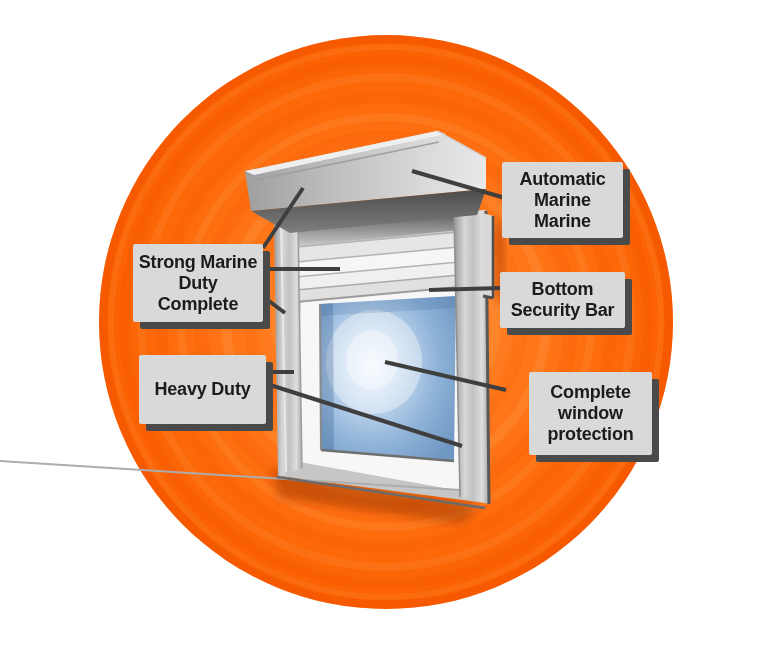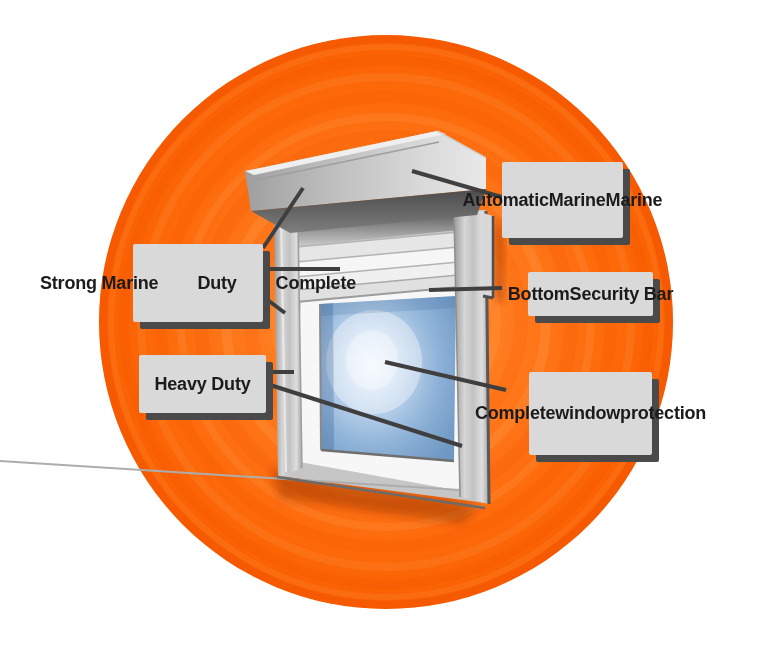--- a/index.html
+++ b/index.html
@@ -6,32 +6,32 @@
   .stage{
     position:relative;width:768px;height:654px;overflow:hidden;
     font-family:"Liberation Sans", sans-serif;
   }
   .stage svg{position:absolute;left:0;top:0;}
   .callout{
     position:absolute;
     background:#d9d9d9;
     box-shadow:7px 7px 0 0 #4a4a4a;
     border-radius:2px;
-    display:flex;flex-direction:row;justify-content:center;align-items:center;
+    display:flex;flex-direction:column;justify-content:center;align-items:center;
     text-align:center;
     color:#1b1b1b;
     font-weight:700;
     font-size:18px;line-height:21px;
     letter-spacing:-0.2px;
   }
   .callout span{display:block;white-space:nowrap;}
   #cb-auto   {left:502px;top:162px;width:121px;height:76px;}
-  #cb-marine {left:133px;top:244px;width:130px;height:78px;gap:39px;}
-  #cb-bottom {left:500px;top:272px;width:125px;height:44px;margin-left:28px;}
-  #cb-tracks {left:139px;top:355px;width:127px;height:58px;}
+  #cb-marine {left:133px;top:244px;width:130px;height:78px;}
+  #cb-bottom {left:500px;top:272px;width:125px;height:56px;}
+  #cb-tracks {left:139px;top:355px;width:127px;height:69px;}
   #cb-window {left:504px;top:372px;width:123px;height:83px;margin-left:25px;}
 </style>
 </head>
 <body>
 
 <div class="stage">
 
 <svg width="768" height="654" viewBox="0 0 768 654" aria-hidden="true">
   <defs>
     <radialGradient id="orangeGrad" cx="50%" cy="50%" r="50%">

